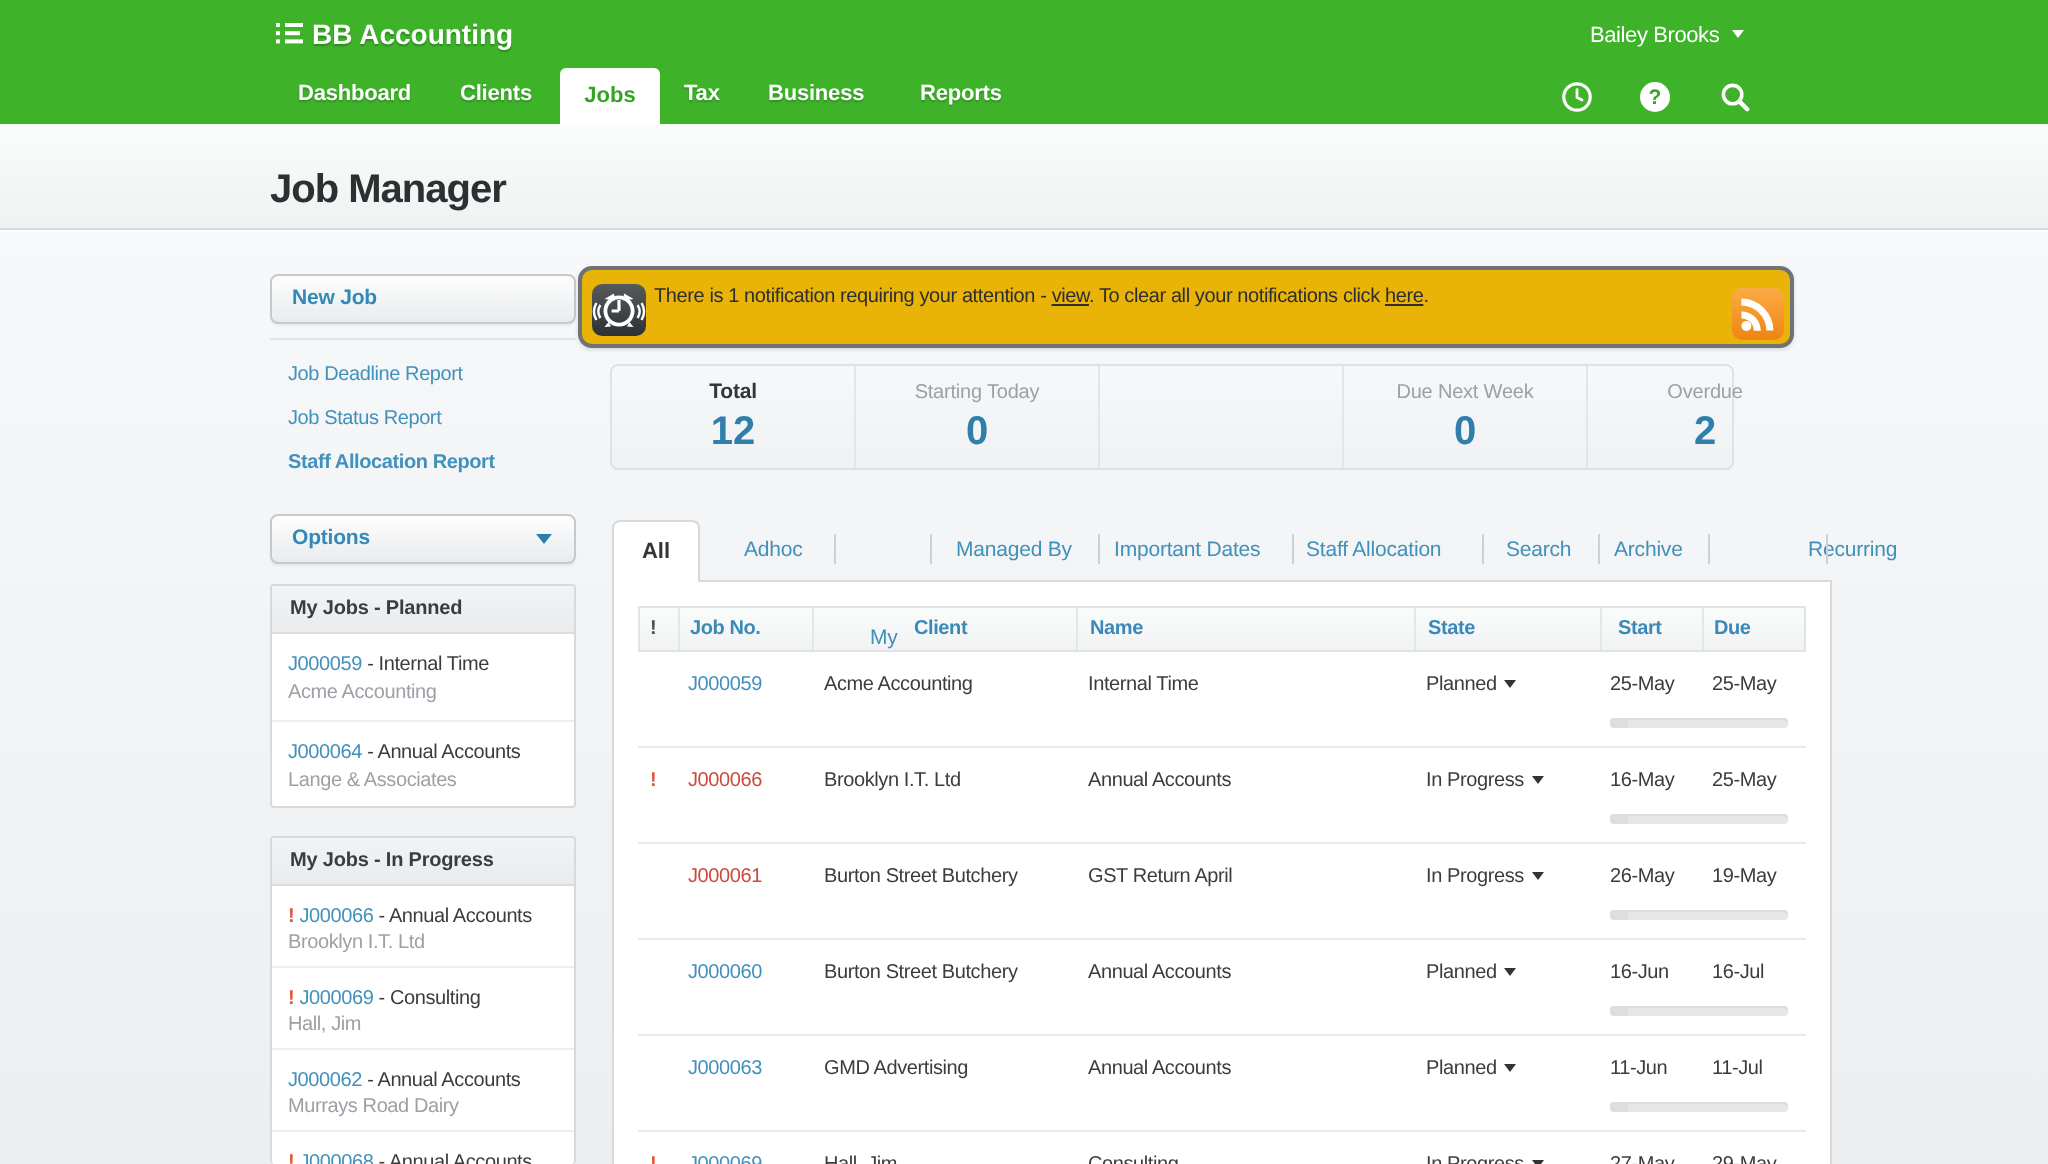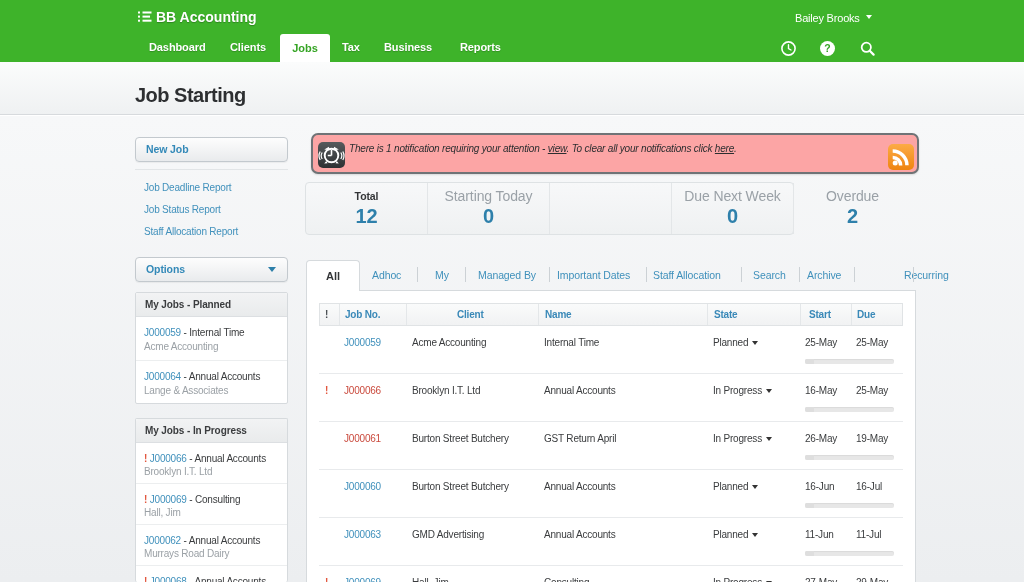--- a/index.html
+++ b/index.html
@@ -33,36 +33,36 @@
 .panel { position:absolute; left:135px; width:153px; background:#fff; border:1px solid #d6dadd; border-radius:2px; }
 .phead { height:24px; background:linear-gradient(#f2f3f4,#e9ebec); border-bottom:1px solid #dcdfe2; font-size:10px; font-weight:bold; color:#3a3c3e; line-height:23px; padding-left:9px; border-radius:2px 2px 0 0; letter-spacing:-0.1px; }
 .pitem { padding:9px 8px 6px 8px; font-size:10px; line-height:14px; color:#3a3c3e; white-space:nowrap; letter-spacing:-0.2px; }
 .pitem2 { padding:9px 8px 5px 8px; font-size:10px; line-height:13px; color:#3a3c3e; white-space:nowrap; letter-spacing:-0.2px; }
 .psep { border-top:1px solid #eceeef; }
 .pitem .l2, .pitem2 .l2 { color:#9ba1a6; }
 .blue { color:#4191bc; }
 .excl { color:#e2573f; font-weight:bold; }
 
 
-#notif { position:absolute; left:311px; top:133px; width:608px; height:41px; background:#fca5a5; border:2px solid #6f7376; border-radius:7px; box-shadow:0 1px 2px rgba(0,0,0,.12);font-style:italic; }
+#notif { position:absolute; left:289px; top:133px; width:608px; height:41px; background:#eab308; border:2px solid #6f7376; border-radius:7px; box-shadow:0 1px 2px rgba(0,0,0,.12); }
 #nicon { position:absolute; left:5px; top:7px; width:27px; height:26px; border-radius:5px; background:linear-gradient(#565a5c,#2e3133); }
 #ntext { position:absolute; left:36px; top:8px; font-size:10px; letter-spacing:-0.2px; color:#2c2e30; }
 #ntext u { text-decoration:underline; }
 #rss { position:absolute; right:3px; top:8.5px; width:26px; height:26px; border-radius:5px; background:linear-gradient(#fcab46,#ef8410); }
 
 
-#stats { position:absolute; left:305px; top:182px; width:489px; height:53px; background:linear-gradient(#f7f8f9,#eff1f2); border:1px solid #dee2e4; border-radius:4px; }
+#stats { position:absolute; left:305px; top:182px; width:562px; height:53px; background:linear-gradient(#f7f8f9,#eff1f2); border:1px solid #dee2e4; border-radius:4px; }
 .cell { position:absolute; top:0; height:51px; text-align:center; }
-.cell .lab { margin-top:8px; font-size:14px; letter-spacing:-0.1px; color:#9aa1a7; line-height:11px; }
+.cell .lab { margin-top:8px; font-size:10px; letter-spacing:-0.1px; color:#9aa1a7; line-height:11px; }
 .cell .lab.dk { color:#333537; font-weight:bold; font-size:10.5px; }
 .cell .num { margin-top:4px; font-size:20px; font-weight:bold; color:#2e80ab; line-height:20px; }
 .csep { position:absolute; top:0; width:1px; height:51px; background:#e3e6e8; }
 
 
-#alltab { position:absolute; left:306px; top:260px; width:54px; height:31px; background:#fff; border:1px solid #d6dadd; border-bottom:none; border-radius:4px 4px 0 0; font-size:11px; font-weight:bold; color:#333537; text-align:center; line-height:30px; z-index:3; }
+#alltab { position:absolute; left:306px; top:260px; width:44px; height:31px; background:#fff; border:1px solid #d6dadd; border-bottom:none; border-radius:4px 4px 0 0; font-size:11px; font-weight:bold; color:#333537; text-align:center; line-height:30px; z-index:3; }
 .tab { position:absolute; top:270px; font-size:10.5px; letter-spacing:-0.1px; color:#3f90bb; line-height:11px; z-index:3; }
 .tsep { position:absolute; top:267px; width:1px; height:15px; background:#ccd1d5; z-index:3; }
 
 
 #wpanel { position:absolute; left:306px; top:290px; width:610px; height:292px; background:#fff; border:1px solid #d6dadd; border-bottom:none; }
 #thead { position:absolute; left:319px; top:303px; width:584px; height:23px; background:linear-gradient(#fafbfb,#f1f2f3); border:1px solid #e0e3e5; z-index:2; }
 .th { position:absolute; top:0; height:21px; line-height:21px; font-size:10px; font-weight:bold; color:#3a89b8; letter-spacing:-0.2px; }
 .thsep { position:absolute; top:0; width:1px; height:21px; background:#e4e7e9; }
 .row { position:absolute; left:319px; width:584px; height:48px; border-bottom:1px solid #e8eaec; font-size:10px; letter-spacing:-0.2px; color:#3a3c3e; }
 .row .c { position:absolute; top:11px; line-height:11px; white-space:nowrap; }
@@ -102,30 +102,30 @@
     <circle cx="7.5" cy="7.5" r="7.5" fill="#fff"></circle>
     <text x="7.5" y="11" font-size="10.5" font-weight="bold" fill="#35a424" text-anchor="middle" font-family="Liberation Sans, sans-serif">?</text>
   </svg>
   <svg class="hicon" style="left:860px;" width="15" height="15" viewBox="0 0 15 15">
     <circle cx="6.3" cy="6.3" r="4.6" fill="none" stroke="#fff" stroke-width="1.8"></circle>
     <path d="M9.7 9.7 L13.6 13.6" stroke="#fff" stroke-width="2.2" stroke-linecap="round"></path>
   </svg>
 </div>
 
 <div id="hbar">
-    <h1>Job Starting</h1>
+    <h1>Job Manager</h1>
   </div>
 
 <div id="content"></div>
 
 <div class="sbtn" id="newjob">New Job</div>
 <div id="sbsep"></div>
 <div class="sblink" style="top:181px;">Job Deadline Report</div>
 <div class="sblink" style="top:203px;">Job Status Report</div>
-<div class="sblink" style="top:225px;">Staff Allocation Report</div>
+<div class="sblink" style="top:225px;font-weight:bold;">Staff Allocation Report</div>
 <div class="sbtn" id="options">Options<div id="optcaret"></div></div>
 
 <div class="panel" style="top:292px; height:112px;">
   <div class="phead">My Jobs - Planned</div>
   <div class="pitem"><span class="blue">J000059</span> - Internal Time<br><span class="l2">Acme Accounting</span></div>
   <div class="pitem psep"><span class="blue">J000064</span> - Annual Accounts<br><span class="l2">Lange &amp; Associates</span></div>
 </div>
 
 <div class="panel" style="top:418px; height:164px; border-bottom:none;">
   <div class="phead">My Jobs - In Progress</div>
@@ -177,21 +177,21 @@
   <div class="csep" style="left:487px;"></div>
   <div class="cell" style="left:488px; width:117px;">
       <div class="lab">Overdue</div>
       <div class="num">2</div>
     </div>
 </div>
 
 <div id="alltab">All</div>
 <div class="tab" style="left:372px;">Adhoc</div>
 <div class="tsep" style="left:417px;"></div>
-<div class="tab" style="left:435px;">My</div>
+<div class="tab" style="left:435px;margin-top:44px;">My</div>
 <div class="tsep" style="left:465px;"></div>
 <div class="tab" style="left:478px;">Managed By</div>
 <div class="tsep" style="left:549px;"></div>
 <div class="tab" style="left:557px;">Important Dates</div>
 <div class="tsep" style="left:646px;"></div>
 <div class="tab" style="left:653px;">Staff Allocation</div>
 <div class="tsep" style="left:741px;"></div>
 <div class="tab" style="left:753px;">Search</div>
 <div class="tsep" style="left:799px;"></div>
 <div class="tab" style="left:807px;">Archive</div>

